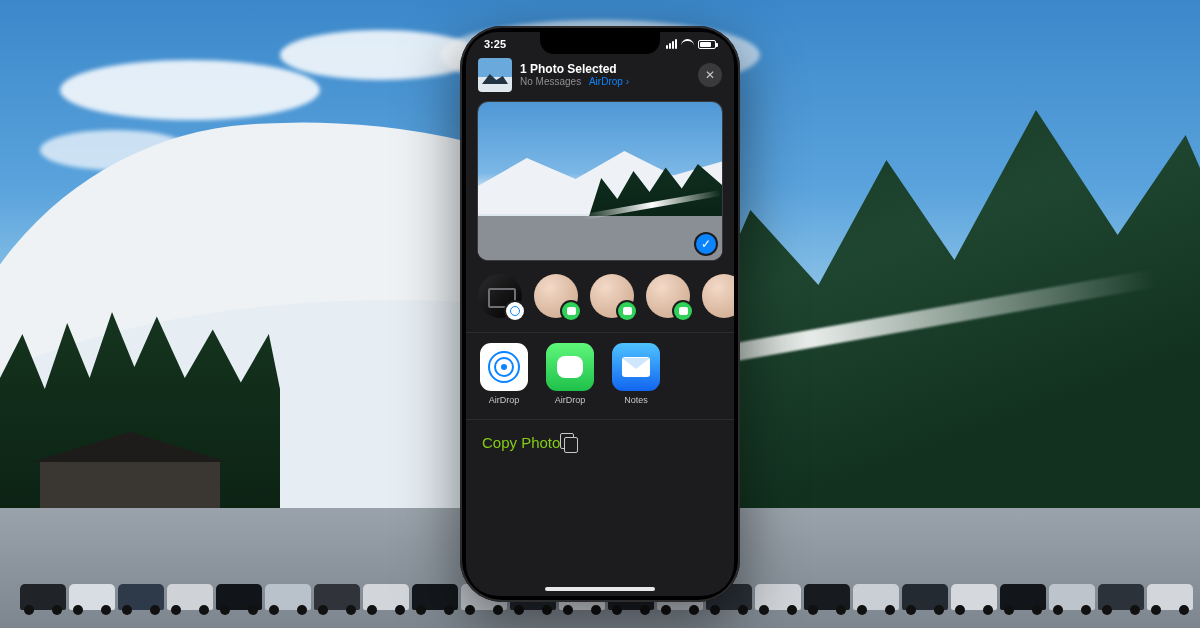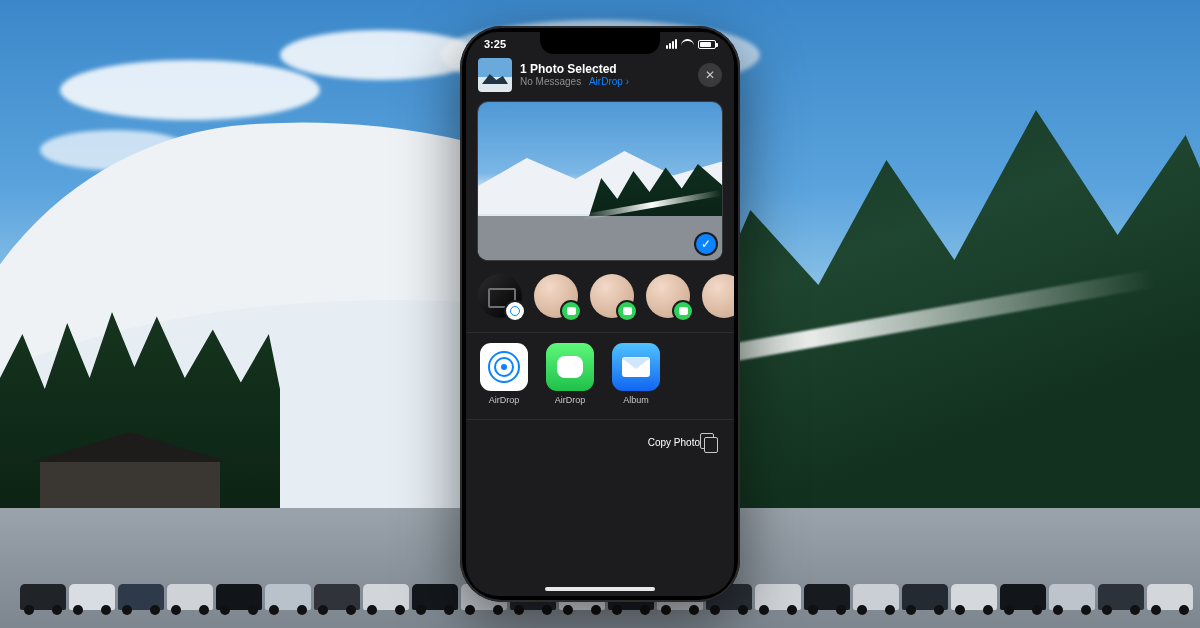--- a/index.html
+++ b/index.html
@@ -149,22 +149,22 @@
   .ic-messages:before{content:"";width:26px;height:22px;background:#fff;border-radius:8px;}
   .ic-messages:after{content:"";position:absolute;bottom:10px;left:16px;width:0;height:0;border:5px solid transparent;border-top-color:#fff;}
   .ic-mail{background:linear-gradient(#4fc3ff,#1165f0);}
   .ic-mail:before{content:"";width:28px;height:20px;background:#fff;border-radius:3px;}
   .ic-mail:after{content:"";position:absolute;width:0;height:0;border-left:14px solid transparent;border-right:14px solid transparent;border-top:11px solid #cfe6ff;top:15px;}
   .ic-notes{background:linear-gradient(#fff 0%,#fff 22%,#ffe27a 22%,#ffd23f 100%);}
   .ic-notes:before{content:"";position:absolute;top:22px;left:10px;right:10px;height:2px;background:#b88e2a;box-shadow:0 6px 0 #b88e2a,0 12px 0 #b88e2a;}
 
   .actions{border-top:1px solid #2c2c2e;}
   .action-row{
-    display:flex;justify-content:flex-end;align-items:center;
-    padding:13px 16px;font-size:10px;color:#ffffff;border-bottom:1px solid #2c2c2e;
+    display:flex;justify-content:flex-start;align-items:center;
+    padding:13px 16px;font-size:15px;color:#84cc16;border-bottom:1px solid #2c2c2e;
   }
   .action-row:last-child{border-bottom:none;}
   .row-icon{width:18px;height:18px;position:relative;color:#c7c7cc;}
   .ic-copy:before{content:"";position:absolute;width:12px;height:14px;border:1.5px solid #c7c7cc;border-radius:2px;left:0;top:0;}
   .ic-copy:after{content:"";position:absolute;width:12px;height:14px;border:1.5px solid #c7c7cc;border-radius:2px;left:4px;top:4px;background:#1c1c1e;}
   .ic-album:before{content:"";position:absolute;width:16px;height:12px;border:1.5px solid #c7c7cc;border-radius:2px;left:0;top:4px;}
   .ic-album:after{content:"+";position:absolute;right:-2px;top:-4px;font-size:11px;color:#c7c7cc;}
 
   .home-indicator{
     position:absolute;bottom:5px;left:50%;transform:translateX(-50%);
@@ -285,21 +285,21 @@
               <div class="dot"></div>
             </div>
             <div class="app-label">AirDrop</div>
           </div>
           <div class="app">
             <div class="app-icon ic-messages"></div>
             <div class="app-label">AirDrop</div>
           </div>
           <div class="app">
             <div class="app-icon ic-mail"></div>
-            <div class="app-label">Album</div>
+            <div class="app-label">Notes</div>
           </div>
         </div>
 
       <div class="actions">
         <div class="action-row">
           <span>Copy Photo</span>
           <span class="row-icon ic-copy"></span>
         </div>
       </div>
 

